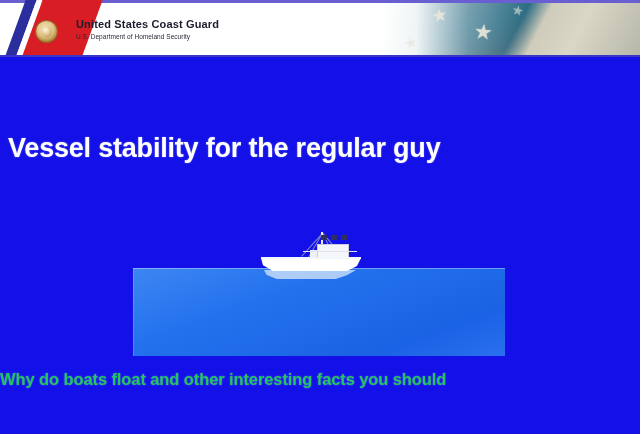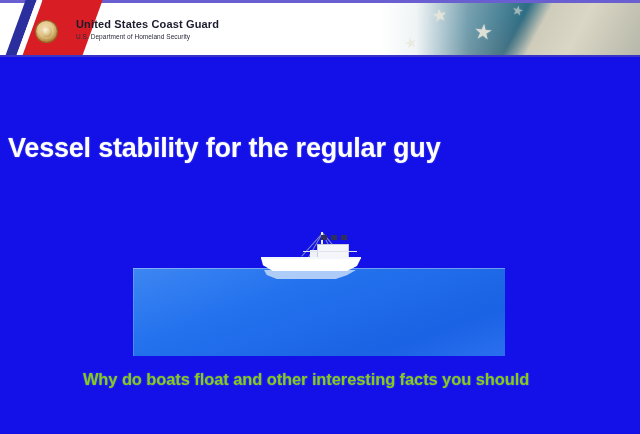--- a/index.html
+++ b/index.html
@@ -253,24 +253,23 @@
   #boat-stay-2 { left: 67px; top: 1px;  width: 1px; height: 31px; transform: rotate(42deg); }
   #boat-stay-3 { left: 67px; top: 1px;  width: 1px; height: 28px; transform: rotate(-26deg); }
   #boat-stay-4 { left: 67px; top: 1px;  width: 1px; height: 30px; transform: rotate(-40deg); }
 
   
   #slide-subtitle {
     position: absolute;
     left: 0;
     top: 368px;
     width: 612px;
-    text-align: center;
     font-size: 16.5px;
     font-weight: bold;
-    color: #84cc16;
+    color: #22c55e;
     line-height: 23px;
     letter-spacing: -0.1px;
     text-shadow: 0 0 2px rgba(150,170,255,0.5);
   }
   .subtitle-line { display: block; }
 </style>
 </head>
 <body>
 
 <div id="slide">

